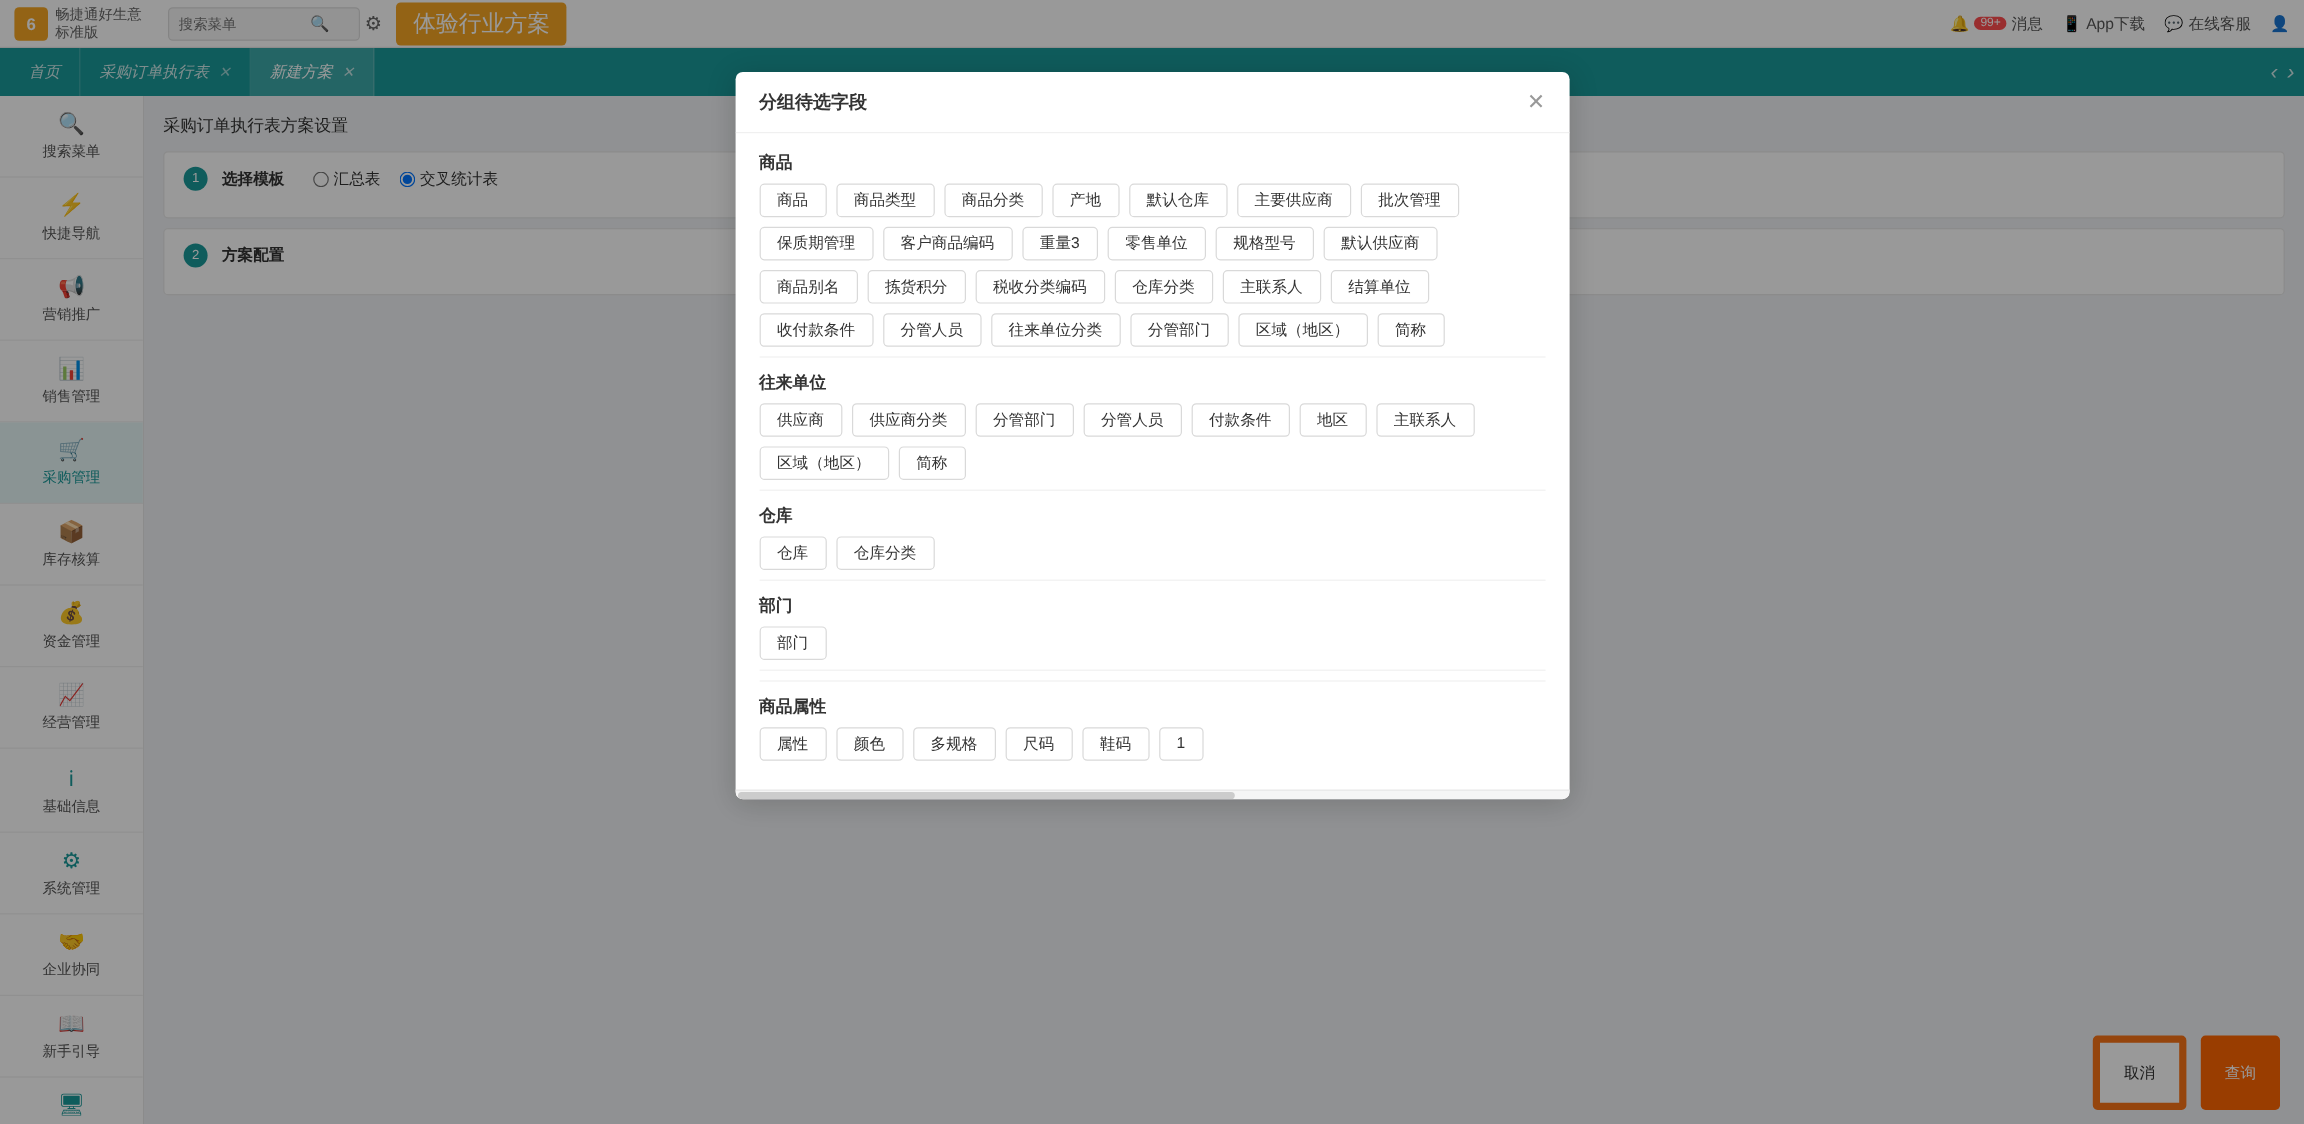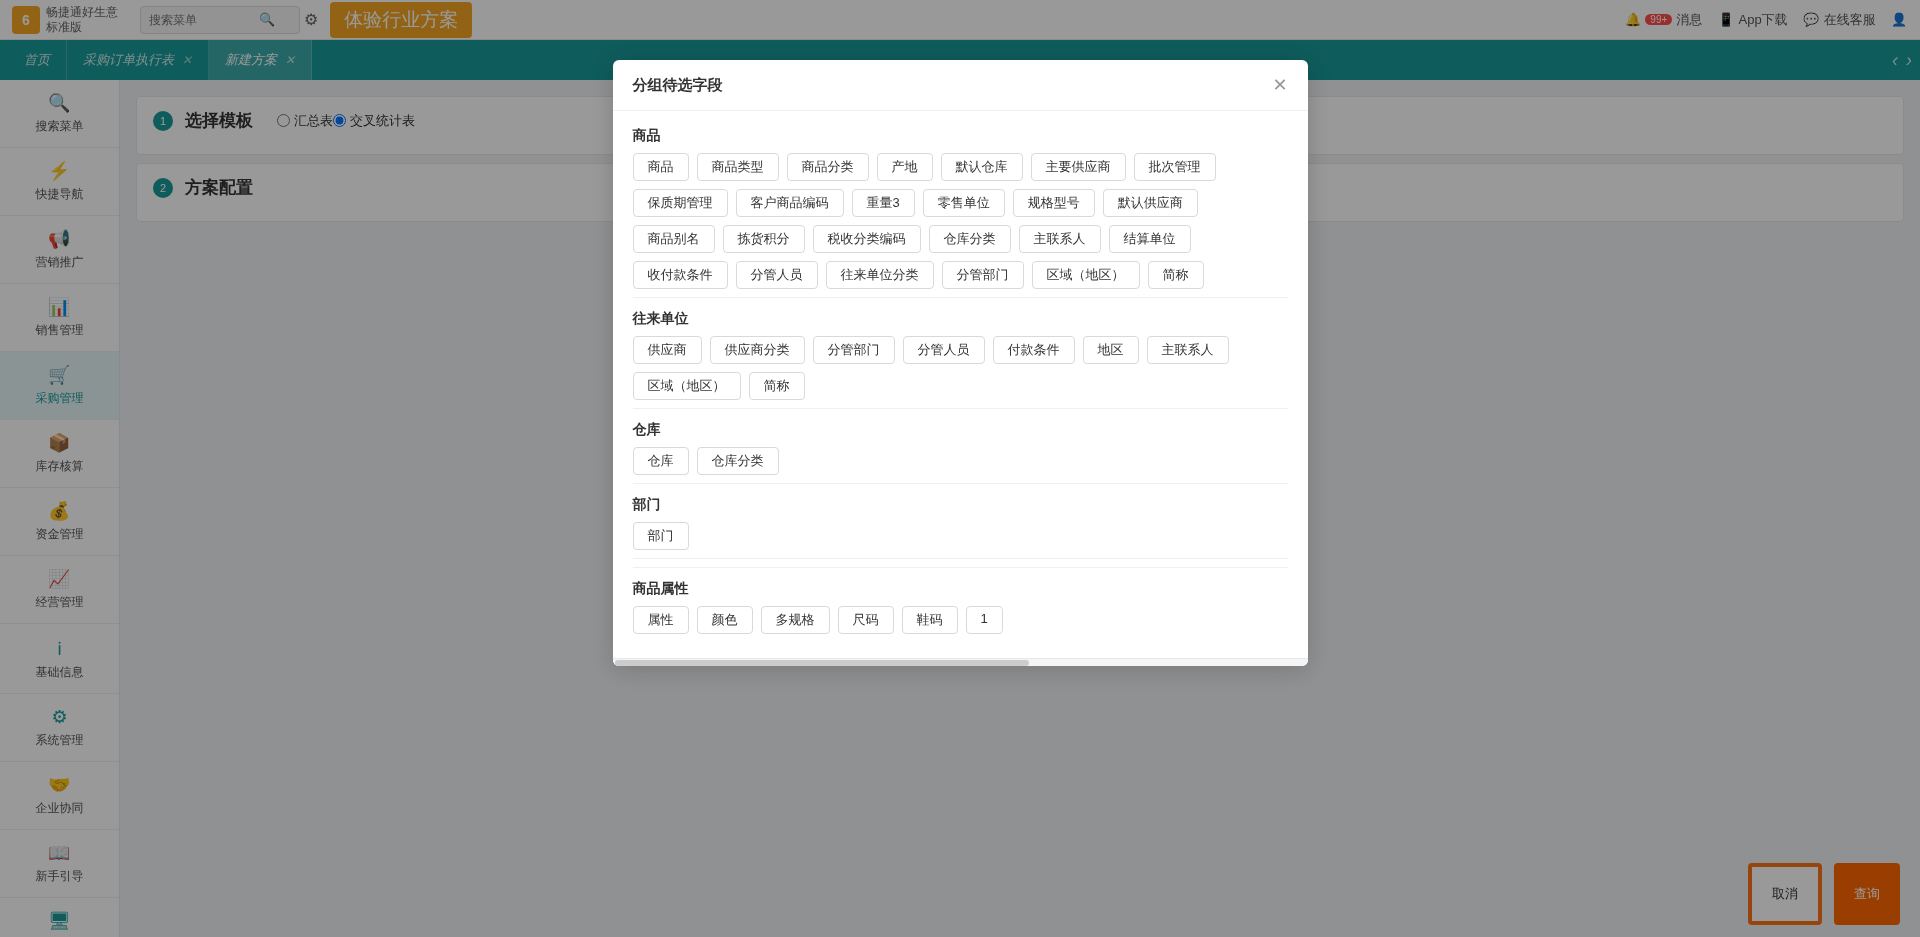--- a/index.html
+++ b/index.html
@@ -196,22 +196,22 @@
     }
     .step-num {
       width: 20px; height: 20px;
       border-radius: 50%;
       background: #1a9999;
       color: white;
       display: flex; align-items: center; justify-content: center;
       font-size: 11px;
       flex-shrink: 0;
     }
-    .step-label { font-weight: bold; font-size: 17px; margin-right: 12px; }
-    .radio-group { display: flex; align-items: center; }
+    .step-label { font-weight: bold; font-size: 13px; margin-right: 12px; }
+    .radio-group { display: flex; gap: 16px; align-items: center; }
     .radio-item { display: flex; align-items: center; gap: 4px; cursor: pointer; font-size: 13px; }
 
     
     .config-section {
       background: #fff;
       border: 1px solid #e8e8e8;
       border-radius: 4px;
       padding: 12px 16px;
     }
 
@@ -316,21 +316,21 @@
       position: fixed;
       bottom: 0; right: 0;
       padding: 12px 20px;
       display: flex;
       justify-content: flex-end;
       gap: 12px;
       background: transparent;
     }
     .btn-cancel {
       background: #fff;
-      border: 4px solid #f97316;
+      border: 6px solid #f97316;
       border-radius: 4px;
       padding: 6px 20px;
       cursor: pointer;
       font-size: 13px;
       color: #333;
     }
     .btn-confirm {
       background: #ff6600;
       border: none;
       border-radius: 4px;
@@ -453,20 +453,21 @@
     <span>新手引导</span>
   </div>
   <div class="sidebar-item">
     <span class="s-icon">🖥</span>
     <span>应用中心</span>
   </div>
 
 </div>
 
 <div class="main-content">
+  <div class="page-title">采购订单执行表方案设置</div>
   <div class="step-section">
     <div class="step-row">
       <div class="step-num">1</div>
       <span class="step-label">选择模板</span>
       <div class="radio-group">
         <label class="radio-item">
           <input type="radio" name="template" style="">
           <span>汇总表</span>
         </label>
         <label class="radio-item">

